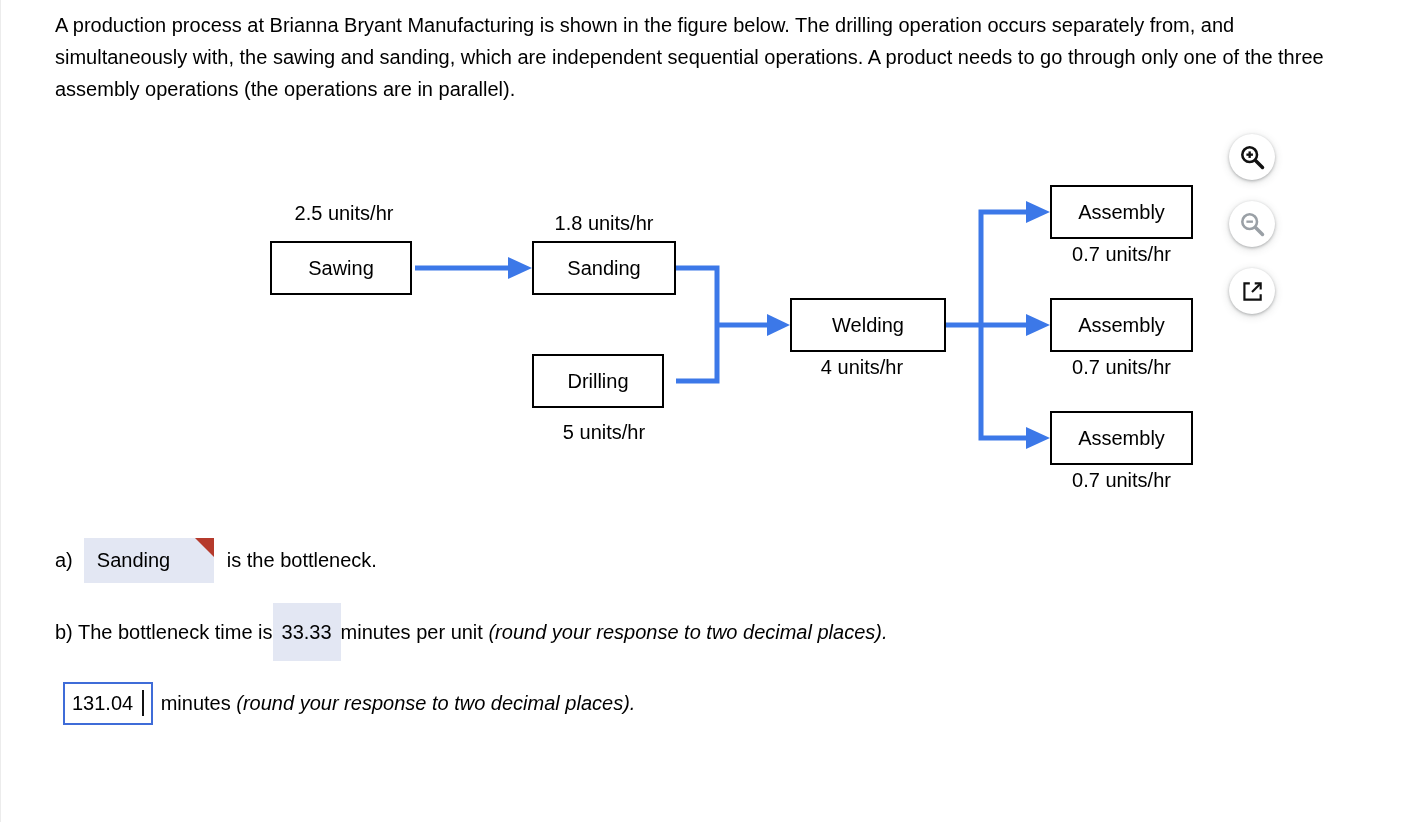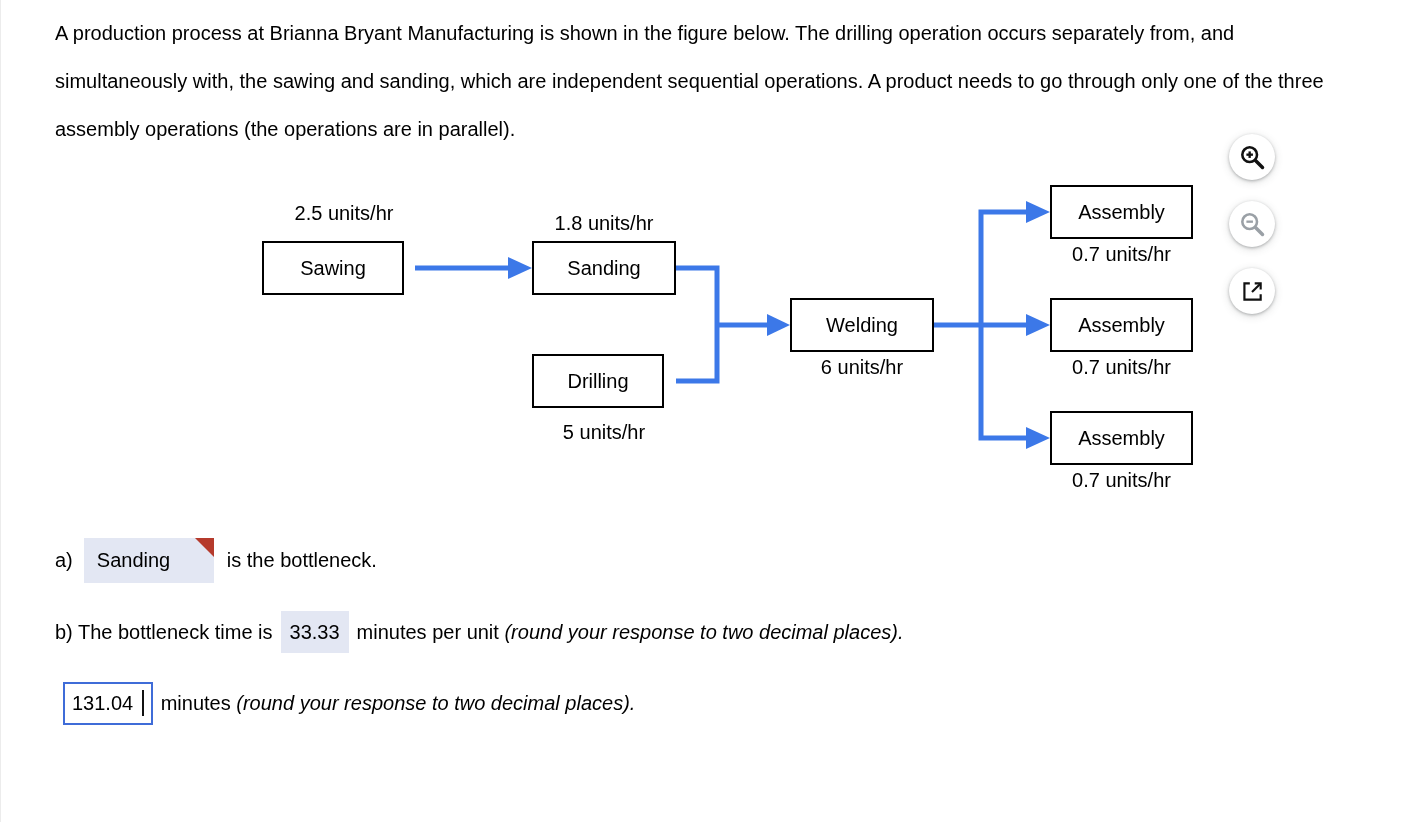--- a/index.html
+++ b/index.html
@@ -10,21 +10,21 @@
     font-family: "Liberation Sans", "DejaVu Sans", sans-serif;
     color: #000;
     overflow: hidden;
     border-left: 1px solid #ececec;
   }
   .question {
     position: absolute;
     left: 54px; top: 9px;
     width: 1300px;
     font-size: 20px;
-    line-height: 48px;
+    line-height: 32px;
   }
   .diagram { position: absolute; left: 0; top: 0; width: 1426px; height: 520px; }
   .flow-svg { position: absolute; left: 0; top: 0; }
   .node {
     position: absolute;
     border: 2px solid #000;
     background: #fff;
     display: flex; align-items: center; justify-content: center;
     font-size: 20px;
   }
@@ -61,23 +61,23 @@
     padding-left: 13px;
     margin-left: 11px;
   }
   .hl-a .corner-flag {
     position: absolute; top: 0; right: 0;
     width: 0; height: 0;
     border-left: 19px solid transparent;
     border-top: 19px solid #B53A2C;
   }
   .hl-b {
-    height: 42px;
+    height: 58px;
     padding: 0 9px;
-    margin: 0 8px;
+    margin: 0 0;
   }
   .input-box {
     position: relative;
     height: 43px;
     border: 2px solid #3F6CD8;
     background: #fff;
     display: flex; align-items: center;
     padding: 14px 7px;
     margin: 0 8px;
   }
@@ -113,29 +113,29 @@
       <polygon points="766,314 789,325 766,336"></polygon>
       <polygon points="1025,201 1049,212 1025,223"></polygon>
       <polygon points="1025,314 1049,325 1025,336"></polygon>
       <polygon points="1025,427 1049,438 1025,449"></polygon>
     </g>
   </svg>
 
   <div class="rate" style="left:272px; top:202px; width:142px;">2.5 units/hr</div>
   <div class="rate" style="left:531px; top:212px; width:144px;">1.8 units/hr</div>
   <div class="rate" style="left:531px; top:421px; width:144px;">5 units/hr</div>
-  <div class="rate" style="left:789px; top:356px; width:144px;">6 units/hr</div>
+  <div class="rate" style="left:789px; top:356px; width:144px;">4 units/hr</div>
   <div class="rate" style="left:1049px; top:243px; width:143px;">0.7 units/hr</div>
   <div class="rate" style="left:1049px; top:356px; width:143px;">0.7 units/hr</div>
   <div class="rate" style="left:1049px; top:469px; width:143px;">0.7 units/hr</div>
 
-  <div class="node" style="left:261px; top:241px; width:142px; height:54px;">Sawing</div>
+  <div class="node" style="left:269px; top:241px; width:142px; height:54px;">Sawing</div>
   <div class="node" style="left:531px; top:241px; width:144px; height:54px;">Sanding</div>
   <div class="node" style="left:531px; top:354px; width:132px; height:54px;">Drilling</div>
-  <div class="node" style="left:789px; top:298px; width:144px; height:54px;">Welding</div>
+  <div class="node" style="left:789px; top:298px; width:156px; height:54px;">Welding</div>
   <div class="node" style="left:1049px; top:185px; width:143px; height:54px;">Assembly</div>
   <div class="node" style="left:1049px; top:298px; width:143px; height:54px;">Assembly</div>
   <div class="node" style="left:1049px; top:411px; width:143px; height:54px;">Assembly</div>
 
   <button class="circle-btn" style="left:1228px; top:134px;">
     <span style="display:flex;">
       <svg width="28" height="28" viewBox="0 0 24 24">
         <circle cx="10" cy="10" r="6.3" fill="none" stroke="#111" stroke-width="2.2"></circle>
         <line x1="15" y1="15" x2="21" y2="21" stroke="#111" stroke-width="3" stroke-linecap="round"></line>
         <line x1="7.2" y1="10" x2="12.8" y2="10" stroke="#111" stroke-width="2"></line>

